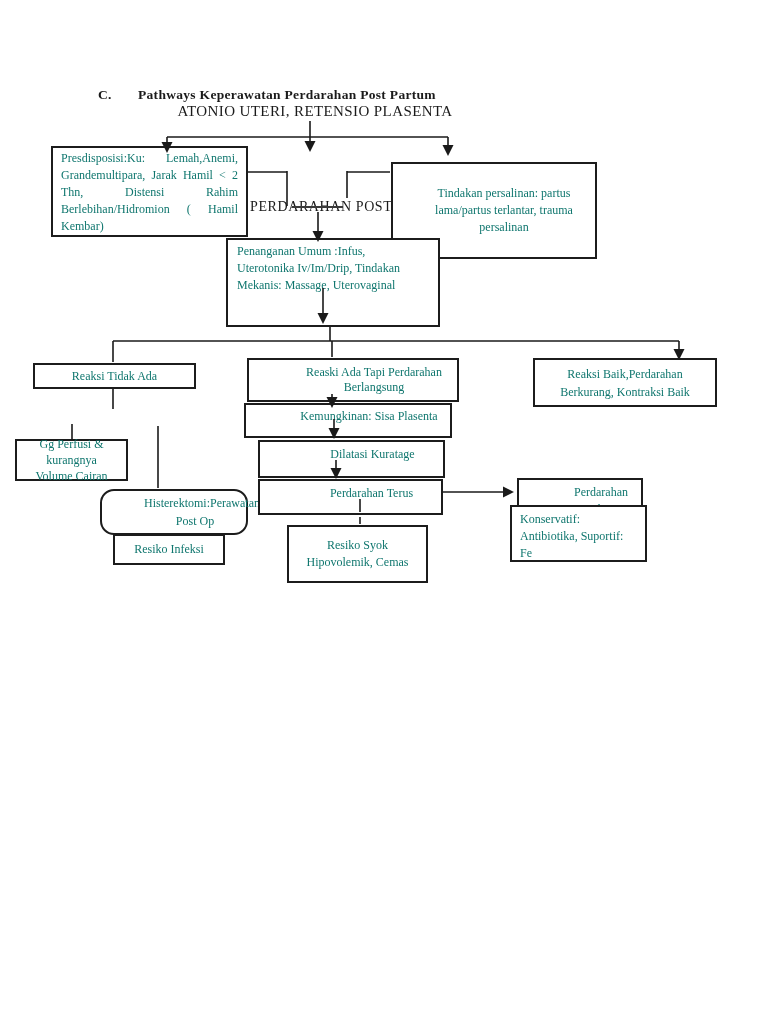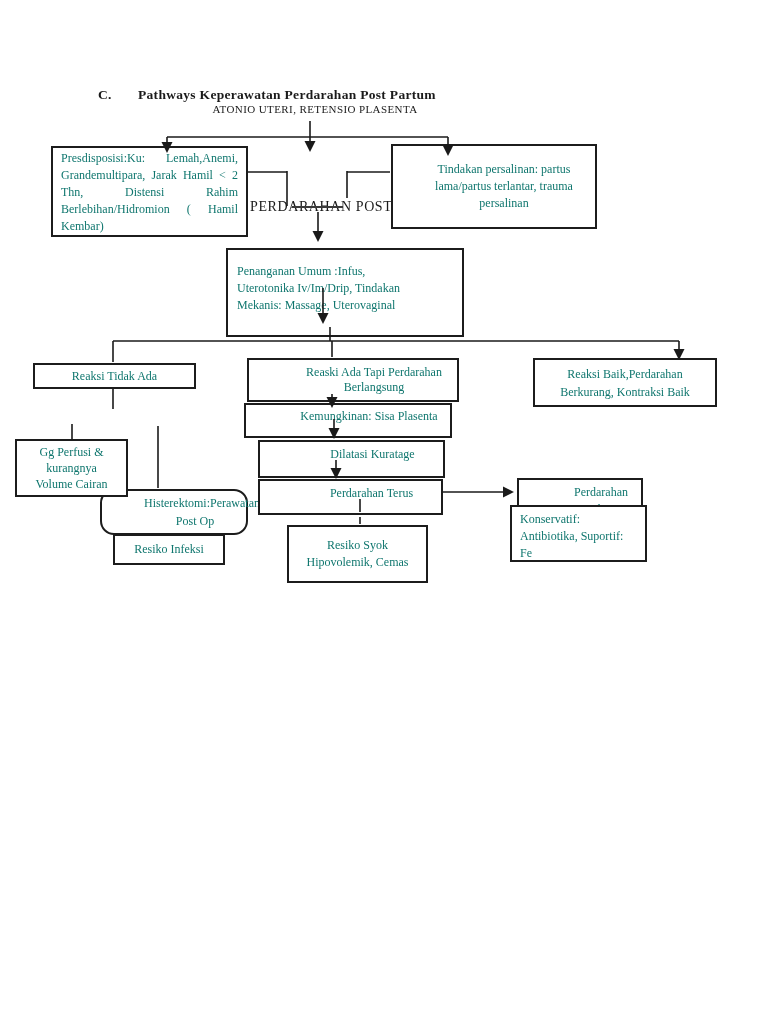--- a/index.html
+++ b/index.html
@@ -7,21 +7,21 @@
           font-family:"Liberation Serif","DejaVu Serif",serif;color:#1a1a1a;}
   .node{position:absolute;box-sizing:border-box;background:#ffffff;border:2px solid #1c1c1c;
         font-size:12px;line-height:17px;color:#0f766e;}
   .cflex{display:flex;flex-direction:column;align-items:center;justify-content:center;text-align:center;}
   .ctop{text-align:center;padding-left:42px;}
   .jl{text-align:justify;text-align-last:justify;}
   .ll{text-align:left;}
   .ln{white-space:nowrap;}
   .jl .ln, .presd .ln{white-space:normal;}
   #title-letter,#page-title{position:absolute;font-weight:bold;font-size:13.5px;letter-spacing:.3px;white-space:nowrap;}
-  #page-subtitle{position:absolute;font-size:11px;letter-spacing:.4px;text-align:center;white-space:nowrap;}
+  #page-subtitle{position:absolute;font-size:15px;letter-spacing:.4px;text-align:center;white-space:nowrap;}
   #ppp-label{position:absolute;font-size:14px;letter-spacing:.6px;white-space:nowrap;z-index:1;}
   #connector-layer{position:absolute;left:0;top:0;z-index:10;pointer-events:none;}
   .z2{z-index:2}.z3{z-index:3}.z4{z-index:4}
 </style>
 </head>
 <body>
 
 <div id="canvas">
 
   <div id="title-letter" style="left:98px;top:87px;">C.</div>
@@ -31,38 +31,38 @@
   <div id="ppp-label" style="left:250px;top:199px;">PERDARAHAN POST PARTUM</div>
 
   <div class="node presd z2" style="left:51px;top:146px;width:197px;height:91px;padding:2px 8px;">
     <div class="ln jl">Presdisposisi:Ku: Lemah,Anemi,</div>
     <div class="ln jl">Grandemultipara, Jarak Hamil &lt; 2</div>
     <div class="ln jl">Thn, Distensi Rahim</div>
     <div class="ln jl">Berlebihan/Hidromion ( Hamil</div>
     <div class="ln ll">Kembar)</div>
   </div>
 
-  <div class="node cflex z3" style="left:391px;top:144px;width:206px;height:85px;padding-left:20px;">
+  <div class="node cflex z3" style="left:391px;top:162px;width:206px;height:97px;padding-left:20px;">
     <div class="ln">Tindakan persalinan: partus</div>
     <div class="ln">lama/partus terlantar, trauma</div>
     <div class="ln">persalinan</div>
   </div>
 
-  <div class="node z4" style="left:226px;top:248px;width:238px;height:89px;padding:13px 6px 0 9px;">
+  <div class="node z4" style="left:226px;top:238px;width:214px;height:89px;padding:3px 6px 0 9px;">
     <div class="ln">Penanganan Umum :Infus,</div>
     <div class="ln">Uterotonika Iv/Im/Drip, Tindakan</div>
     <div class="ln">Mekanis: Massage, Uterovaginal</div>
   </div>
 
   <div class="node cflex z2" style="left:33px;top:363px;width:163px;height:26px;">
     <div class="ln">Reaksi Tidak Ada</div>
   </div>
 
 
-  <div class="node cflex z3" style="left:15px;top:439px;width:113px;height:58px;line-height:16px;">
+  <div class="node cflex z3" style="left:15px;top:439px;width:113px;height:42px;line-height:16px;">
     <div class="ln">Gg Perfusi &amp;</div>
     <div class="ln">kurangnya</div>
     <div class="ln">Volume Cairan</div>
   </div>
 
   <div class="node ctop z2" style="left:100px;top:489px;width:148px;height:46px;padding-top:3px;line-height:18px;border-radius:14px;">
     <div class="ln">Histerektomi:Perawatan</div>
     <div class="ln">Post Op</div>
   </div>
 

